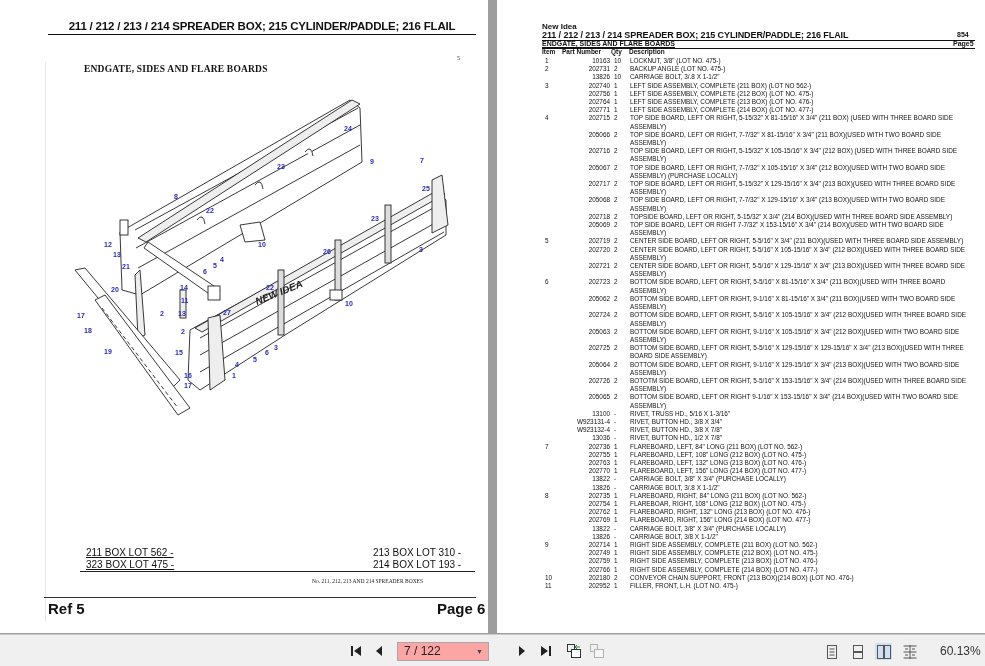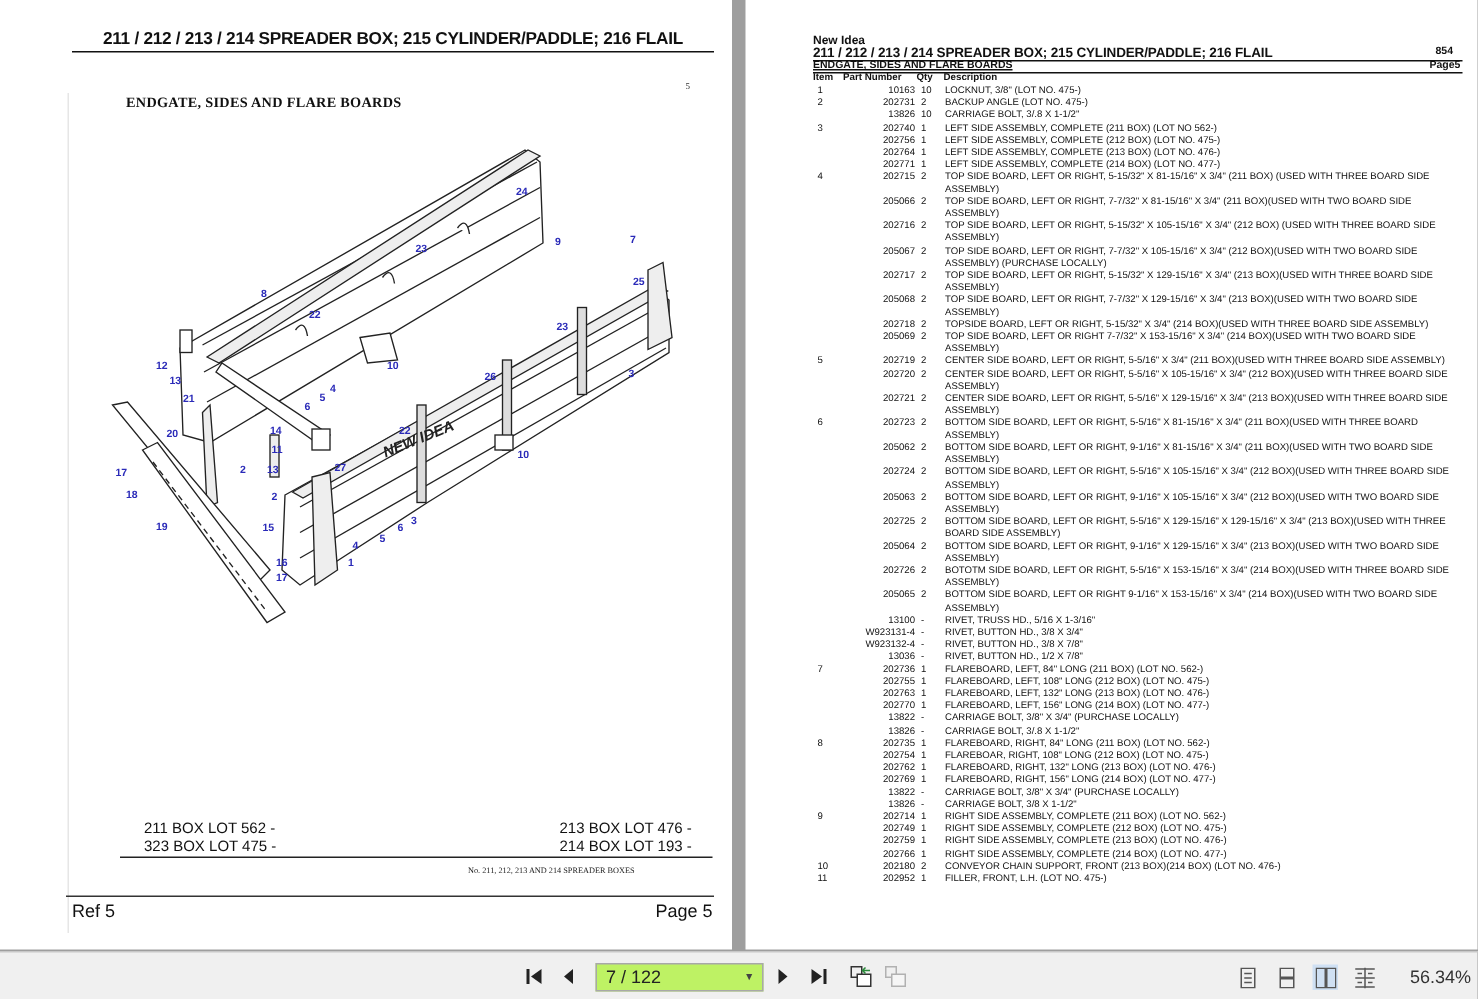--- a/index.html
+++ b/index.html
@@ -10,26 +10,26 @@
   #page-right { left: 497px; width: 488px; }
 
   
   .lp-title { position: absolute; left: 48px; top: 20px; width: 428px; text-align: center; font-weight: bold; font-size: 11.5px; color: #111; border-bottom: 1px solid #111; padding-bottom: 2px; letter-spacing: -0.2px; }
   .lp-pno { position: absolute; left: 457px; top: 55px; font-size: 6px; font-family: "Liberation Serif", serif; color: #333; }
   .lp-section { position: absolute; left: 84px; top: 64px; font-family: "Liberation Serif", serif; font-weight: bold; font-size: 9.5px; color: #111; letter-spacing: 0.2px; }
   .lp-vline { position: absolute; left: 45px; top: 62px; width: 1px; height: 560px; background: #e6e6e6; }
   #diagram { position: absolute; left: 60px; top: 90px; width: 400px; height: 330px; }
   .callout { position: absolute; font-size: 7px; font-weight: bold; color: #2a2ab8; }
   .lots { position: absolute; font-size: 10px; color: #111; line-height: 12px; }
-  #lots-left { left: 96px; top: 547px; }
+  #lots-left { left: 86px; top: 547px; text-decoration: underline; }
   #lots-right { left: 373px; top: 547px; text-align: right; }
   .lots-rule { position: absolute; left: 80px; top: 571px; width: 395px; height: 1px; background: #222; }
   .lp-caption { position: absolute; left: 312px; top: 578px; font-family: "Liberation Serif", serif; font-size: 5.5px; color: #222; }
   .lp-foot-rule { position: absolute; left: 44px; top: 597px; width: 432px; height: 1px; background: #333; }
-  .lp-foot { position: absolute; top: 600px; font-weight: normal; font-size: 12px; color: #111; }
+  .lp-foot { position: absolute; top: 600px; font-weight: bold; font-size: 15px; color: #111; }
   #ref-label { left: 48px; }
   #page-label { left: 437px; }
 
   
   .rp-brand { position: absolute; left: 45px; top: 22px; font-weight: bold; font-size: 8px; color: #111; }
   .rp-title { position: absolute; left: 45px; top: 30px; font-weight: bold; font-size: 9px; color: #111; letter-spacing: -0.1px; }
   .rp-num { position: absolute; left: 460px; top: 31px; font-weight: bold; font-size: 7px; color: #111; }
   .rp-rule1 { position: absolute; left: 45px; top: 40px; width: 433px; height: 1px; background: #111; }
   .rp-section { position: absolute; left: 45px; top: 40px; font-weight: bold; font-size: 7px; color: #111; text-decoration: underline; }
   .rp-page { position: absolute; left: 456px; top: 40px; font-weight: bold; font-size: 7px; color: #111; }
@@ -38,21 +38,21 @@
   #parts { position: absolute; left: 0; top: 57px; width: 488px; }
   .row { position: relative; font-size: 6.4px; color: #111; line-height: 8.2px; min-height: 8.2px; }
   .c-item { position: absolute; left: 48px; width: 20px; }
   .c-part { position: absolute; left: 70px; width: 43px; text-align: right; }
   .c-qty { position: absolute; left: 117px; width: 10px; }
   .c-desc { margin-left: 133px; width: 345px; display: block; }
 
   
   #toolbar { position: absolute; left: 0; top: 634px; width: 985px; height: 32px; background: #f0f0f0; border-top: 1px solid #c8c8c8; }
   .tb-btn { position: absolute; top: 7px; height: 18px; display: flex; align-items: center; justify-content: center; color: #222; font-size: 12px; }
-  #page-box { position: absolute; left: 397px; top: 7px; width: 112px; height: 19px; background: #bef264; border: 1px solid #a8a8a8; font-size: 12px; color: #222; padding-left: 6px; line-height: 17px; }
+  #page-box { position: absolute; left: 397px; top: 7px; width: 92px; height: 19px; background: #fca5a5; border: 1px solid #a8a8a8; font-size: 12px; color: #222; padding-left: 6px; line-height: 17px; }
   #page-box .dd { position: absolute; right: 5px; top: 0; font-size: 7px; color: #444; }
   .view-btn { position: absolute; top: 8px; width: 17px; height: 17px; display: flex; align-items: center; justify-content: center; }
   .view-btn.active { background: #cfe0f3; }
   #zoom-level { position: absolute; left: 940px; top: 9px; font-size: 12px; color: #333; }
 </style>
 </head>
 <body>
 
 <div id="viewer">
 
@@ -142,28 +142,28 @@
           <span class="callout" style="left: 124px; top: 292px;">17</span>
           <span class="callout" style="left: 172px; top: 282px;">1</span>
         </div>
     </div>
 
     <div id="lots-left" class="lots">
       <div>211 BOX LOT 562 -</div>
       <div>323 BOX LOT 475 -</div>
     </div>
     <div id="lots-right" class="lots">
-      <div>213 BOX LOT 476 -</div>
+      <div>213 BOX LOT 310 -</div>
       <div>214 BOX LOT 193 -</div>
     </div>
     <div class="lots-rule"></div>
     <div class="lp-caption">No. 211, 212, 213 AND 214 SPREADER BOXES</div>
     <div class="lp-foot-rule"></div>
     <div id="ref-label" class="lp-foot">Ref  5</div>
-    <div id="page-label" class="lp-foot">Page  5</div>
+    <div id="page-label" class="lp-foot">Page  6</div>
   </div>
 
   <div id="page-right" class="page">
     <div class="rp-brand">New Idea</div>
     <div class="rp-title">211 / 212 / 213 / 214 SPREADER BOX; 215 CYLINDER/PADDLE; 216 FLAIL</div>
     <div class="rp-num">854</div>
     <div class="rp-rule1"></div>
     <div class="rp-section">ENDGATE, SIDES AND FLARE BOARDS</div>
     <div class="rp-page">Page5</div>
     <div class="rp-rule2"></div>
@@ -521,14 +521,14 @@
     <svg width="14" height="14" viewBox="0 0 14 14">
         <rect x="0.5" y="0.5" width="6" height="13" fill="none" stroke="#555"></rect>
         <rect x="7.5" y="0.5" width="6" height="13" fill="none" stroke="#555"></rect>
       </svg>
   </div>
   <div class="view-btn" style="left:901px">
     <svg width="14" height="14" viewBox="0 0 14 14">
         <path d="M0.5 1h13M0.5 7h13M0.5 13h13M7 0v14M2 4h3M9 4h3M2 10h3M9 10h3" stroke="#555" fill="none"></path>
       </svg>
   </div>
-  <div id="zoom-level">56.34%</div>
+  <div id="zoom-level">60.13%</div>
 </div>
 
 </body></html>

